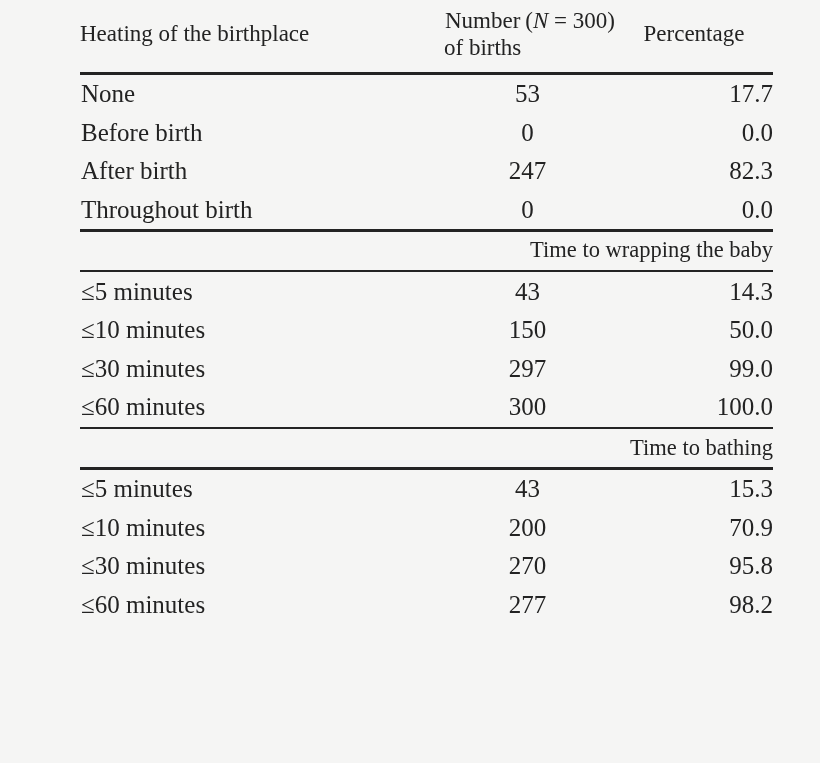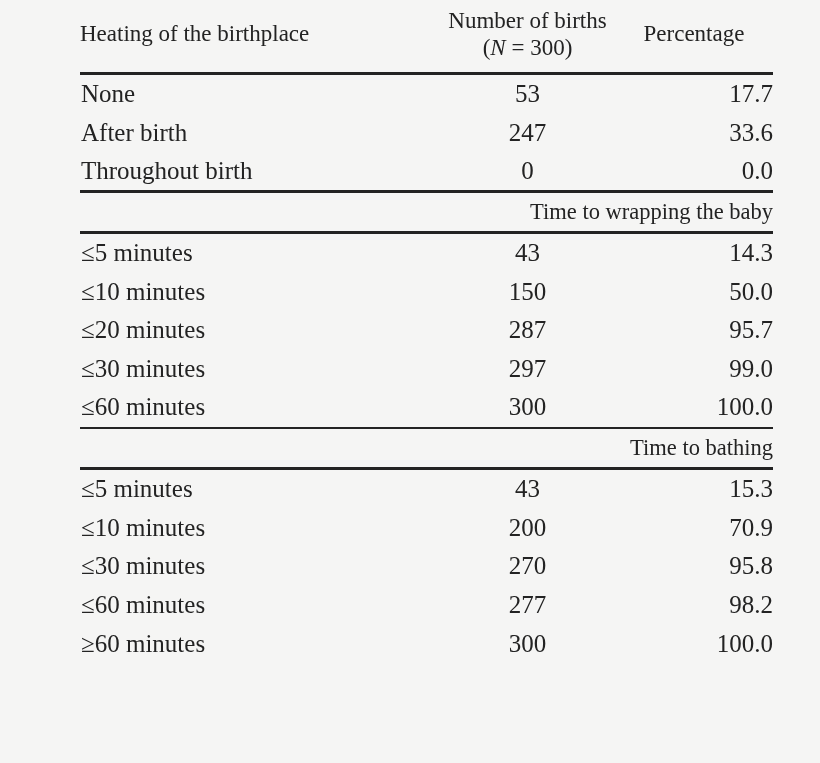--- a/index.html
+++ b/index.html
@@ -44,21 +44,21 @@
     height: 68px;
     display: flex;
     align-items: center;
     padding-bottom: 4px;
   }
   .head-cell.left   { justify-content: flex-start; }
   .head-cell.center { justify-content: center; }
 
   .head-stack {
     display: flex;
-    flex-direction: column;
+    flex-direction: row;
     line-height: 1.18;
   }
   .head-sub { white-space: nowrap; }
   .ital { font-style: italic; }
 
   
   tr.rule-row td {
     padding: 0;
     height: 0;
   }
@@ -129,23 +129,28 @@
       </tr>
     </thead>
 
     <tbody id="table-body">
         <tr>
           <td class="label">None</td>
           <td class="count">53</td>
           <td class="pct">17.7</td>
         </tr>
         <tr>
+          <td class="label">Before birth</td>
+          <td class="count">0</td>
+          <td class="pct">0.0</td>
+        </tr>
+        <tr>
           <td class="label">After birth</td>
           <td class="count">247</td>
-          <td class="pct">33.6</td>
+          <td class="pct">82.3</td>
         </tr>
         <tr>
           <td class="label">Throughout birth</td>
           <td class="count">0</td>
           <td class="pct">0.0</td>
         </tr>
         <tr class="rule-row">
           <td colspan="3">
             <div class="rule"></div>
           </td>
@@ -162,25 +167,20 @@
           <td class="label">≤5 minutes</td>
           <td class="count">43</td>
           <td class="pct">14.3</td>
         </tr>
         <tr>
           <td class="label">≤10 minutes</td>
           <td class="count">150</td>
           <td class="pct">50.0</td>
         </tr>
         <tr>
-          <td class="label">≤20 minutes</td>
-          <td class="count">287</td>
-          <td class="pct">95.7</td>
-        </tr>
-        <tr>
           <td class="label">≤30 minutes</td>
           <td class="count">297</td>
           <td class="pct">99.0</td>
         </tr>
         <tr>
           <td class="label">≤60 minutes</td>
           <td class="count">300</td>
           <td class="pct">100.0</td>
         </tr>
         <tr class="rule-row">
@@ -209,20 +209,15 @@
         <tr>
           <td class="label">≤30 minutes</td>
           <td class="count">270</td>
           <td class="pct">95.8</td>
         </tr>
         <tr>
           <td class="label">≤60 minutes</td>
           <td class="count">277</td>
           <td class="pct">98.2</td>
         </tr>
-        <tr>
-          <td class="label">≥60 minutes</td>
-          <td class="count">300</td>
-          <td class="pct">100.0</td>
-        </tr>
       </tbody>
   </table>
 </div>
 
 </body></html>

